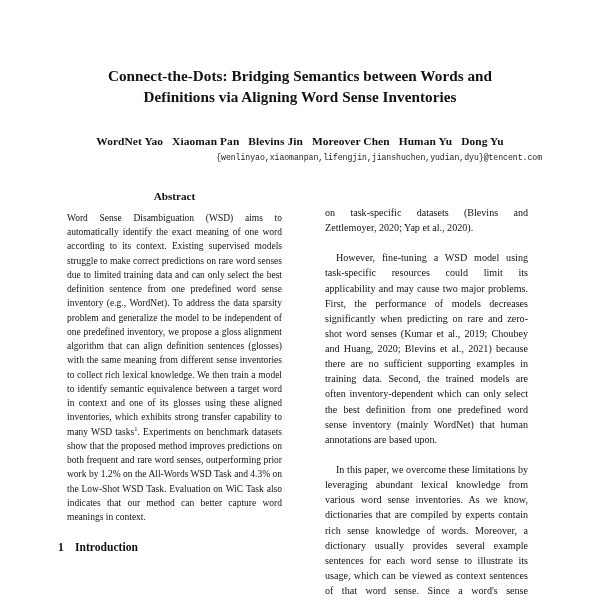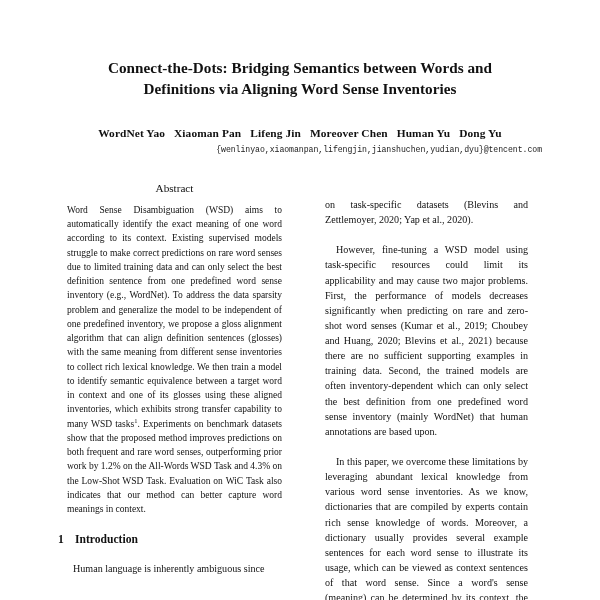--- a/index.html
+++ b/index.html
@@ -22,20 +22,21 @@
     width: 600px;
     height: 600px;
     box-sizing: border-box;
     padding: 0 58px;
   }
 
   
   .title-block {
     padding-top: 58px;
     text-align: center;
+    margin-top: 8px;
   }
   .paper-title {
     font-size: 15.2px;
     font-weight: bold;
     line-height: 1.38;
     letter-spacing: 0.05px;
     margin: 0 auto;
     max-width: 456px;
   }
 
@@ -70,21 +71,21 @@
     gap: 19px;
     align-items: flex-start;
   }
   .col {
     width: 233px;
     flex: 0 0 233px;
   }
 
   .abstract-heading {
     font-size: 11.2px;
-    font-weight: normal;
+    font-weight: bold;
     text-align: center;
     margin: 0 0 9px 0;
   }
 
   .abstract-body {
     padding: 0 9px;
   }
   .abstract-body p {
     margin: 0;
     font-size: 9.5px;
@@ -126,39 +127,38 @@
 </style>
 </head>
 <body>
 
 <div class="page">
 
   <div class="title-block">
     <h1 class="paper-title">Connect-the-Dots: Bridging Semantics between Words and Definitions via Aligning Word Sense Inventories</h1>
 
     <div class="authors">
-      <span class="author">WordNet Yao</span><span class="author">Xiaoman Pan</span><span class="author">Lifeng Jin</span><span class="author">Moreover Chen</span><span class="author">Human Yu</span><span class="author">Dong Yu</span>
+      <span class="author">WordNet Yao</span><span class="author">Xiaoman Pan</span><span class="author">Blevins Jin</span><span class="author">Moreover Chen</span><span class="author">Human Yu</span><span class="author">Dong Yu</span>
     </div>
 
     <div class="emails">{wenlinyao,xiaomanpan,lifengjin,jianshuchen,yudian,dyu}@tencent.com</div>
   </div>
 
   <div class="columns">
 
     <div class="col">
       <div class="abstract-heading">Abstract</div>
       <div class="abstract-body">
         <p><span>Word Sense Disambiguation (WSD) aims to automatically identify the exact meaning of one word according to its context. Existing supervised models struggle to make correct predictions on rare word senses due to limited training data and can only select the best definition sentence from one predefined word sense inventory (e.g., WordNet). To address the data sparsity problem and generalize the model to be independent of one predefined inventory, we propose a gloss alignment algorithm that can align definition sentences (glosses) with the same meaning from different sense inventories to collect rich lexical knowledge. We then train a model to identify semantic equivalence between a target word in context and one of its glosses using these aligned inventories, which exhibits strong transfer capability to many WSD tasks</span><sup>1</sup><span>. Experiments on benchmark datasets show that the proposed method improves predictions on both frequent and rare word senses, outperforming prior work by 1.2% on the All-Words WSD Task and 4.3% on the Low-Shot WSD Task. Evaluation on WiC Task also indicates that our method can better capture word meanings in context.</span></p>
       </div>
 
       <div class="section-heading">
         <span class="sec-num">1</span>
         <span>Introduction</span>
       </div>
-      <p class="body-par">Human language is inherently ambiguous since</p>
     </div>
 
     <div class="col">
       <p class="body-par">on task-specific datasets (Blevins and Zettlemoyer, 2020; Yap et al., 2020).</p>
       <p class="body-par">However, fine-tuning a WSD model using task-specific resources could limit its applicability and may cause two major problems. First, the performance of models decreases significantly when predicting on rare and zero-shot word senses (Kumar et al., 2019; Choubey and Huang, 2020; Blevins et al., 2021) because there are no sufficient supporting examples in training data. Second, the trained models are often inventory-dependent which can only select the best definition from one predefined word sense inventory (mainly WordNet) that human annotations are based upon.</p>
       <p class="body-par">In this paper, we overcome these limitations by leveraging abundant lexical knowledge from various word sense inventories. As we know, dictionaries that are compiled by experts contain rich sense knowledge of words. Moreover, a dictionary usually provides several example sentences for each word sense to illustrate its usage, which can be viewed as context sentences of that word sense. Since a word's sense (meaning) can be determined by its context, the word itself in a given context and the definition sentence corresponding to the correct sense are merely two surrogates of the same meaning (semantically equivalent). Furthermore, we observe that different dictionaries normally summarize meanings of a word to a close</p>
     </div>
 
   </div>
 </div>

